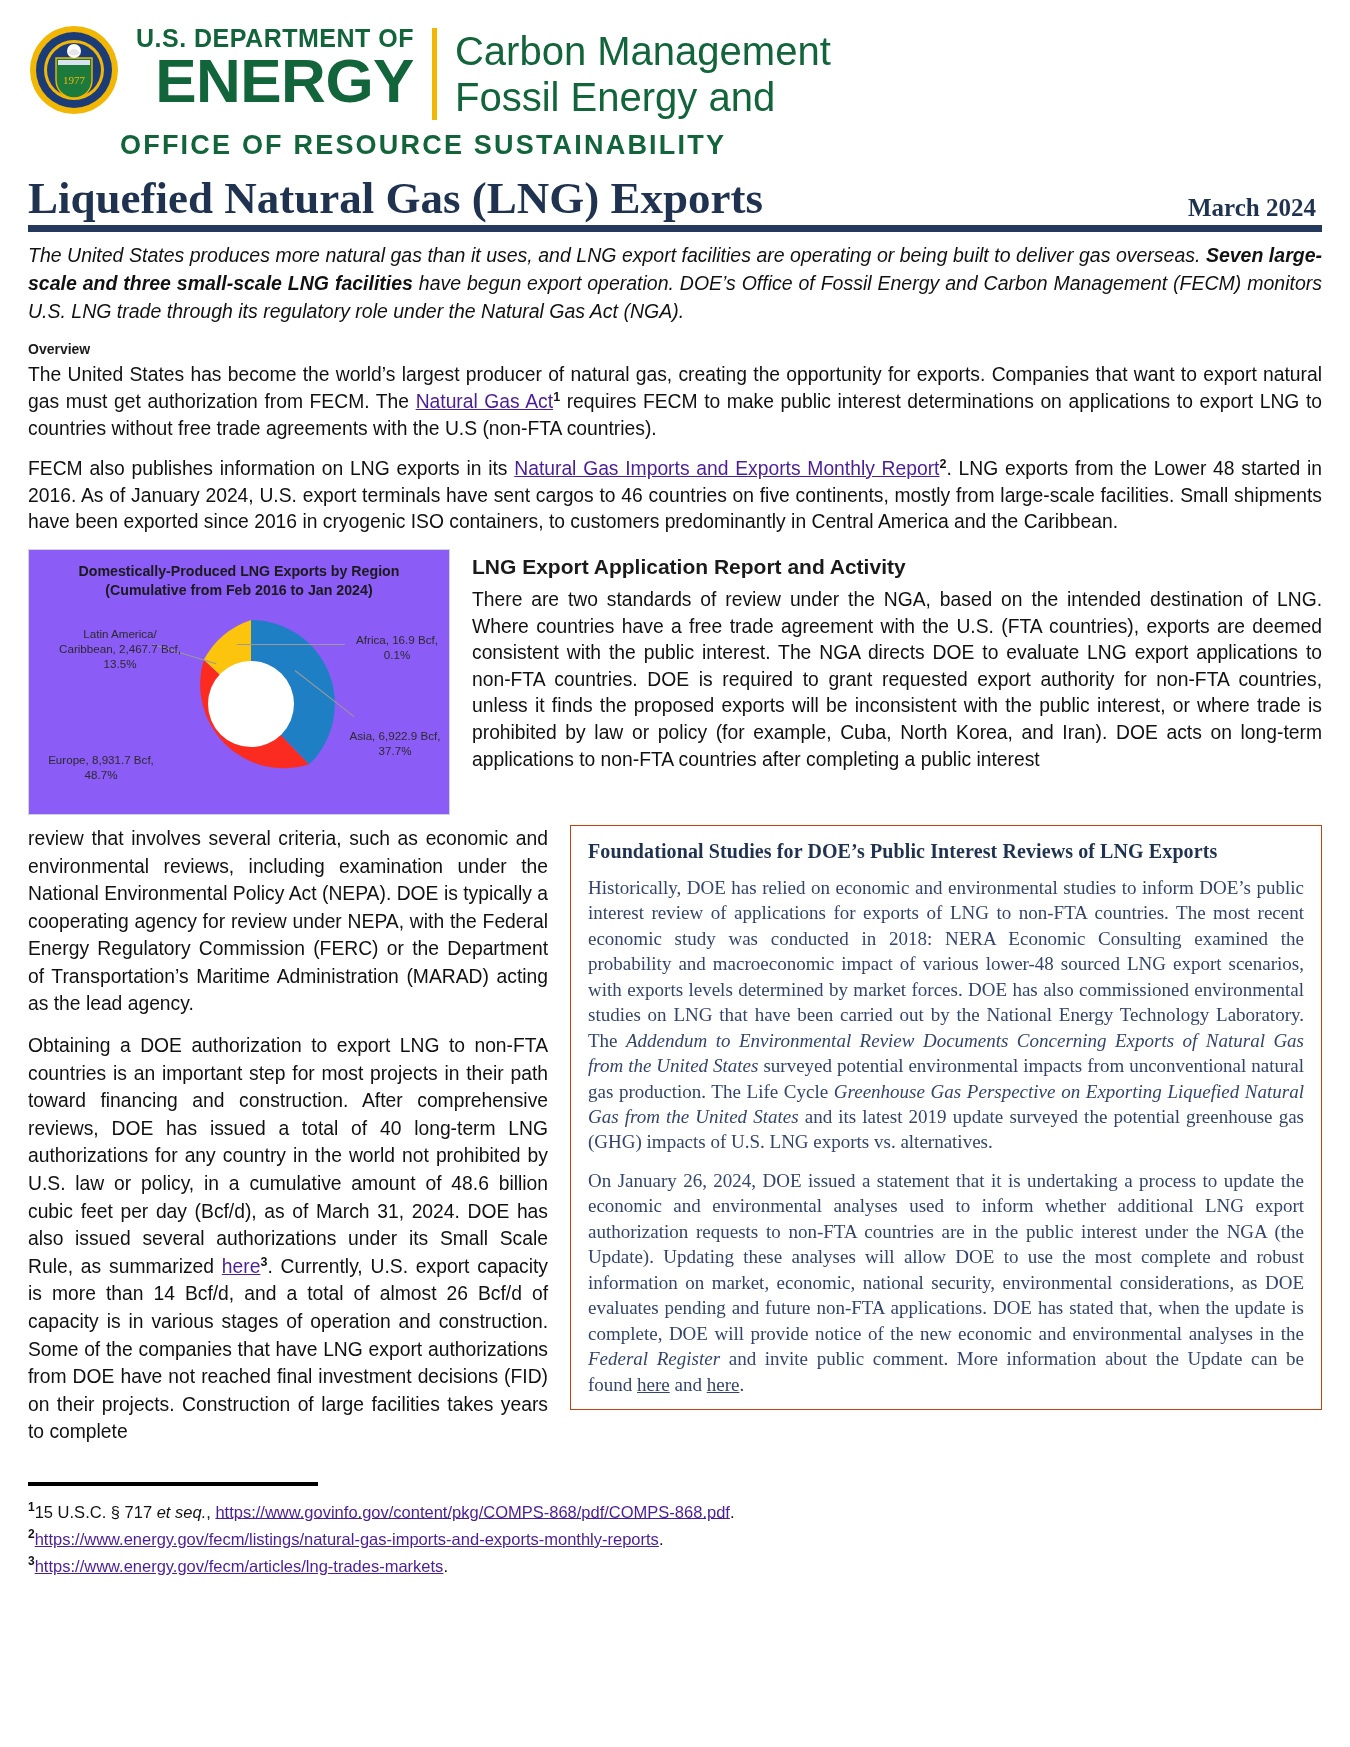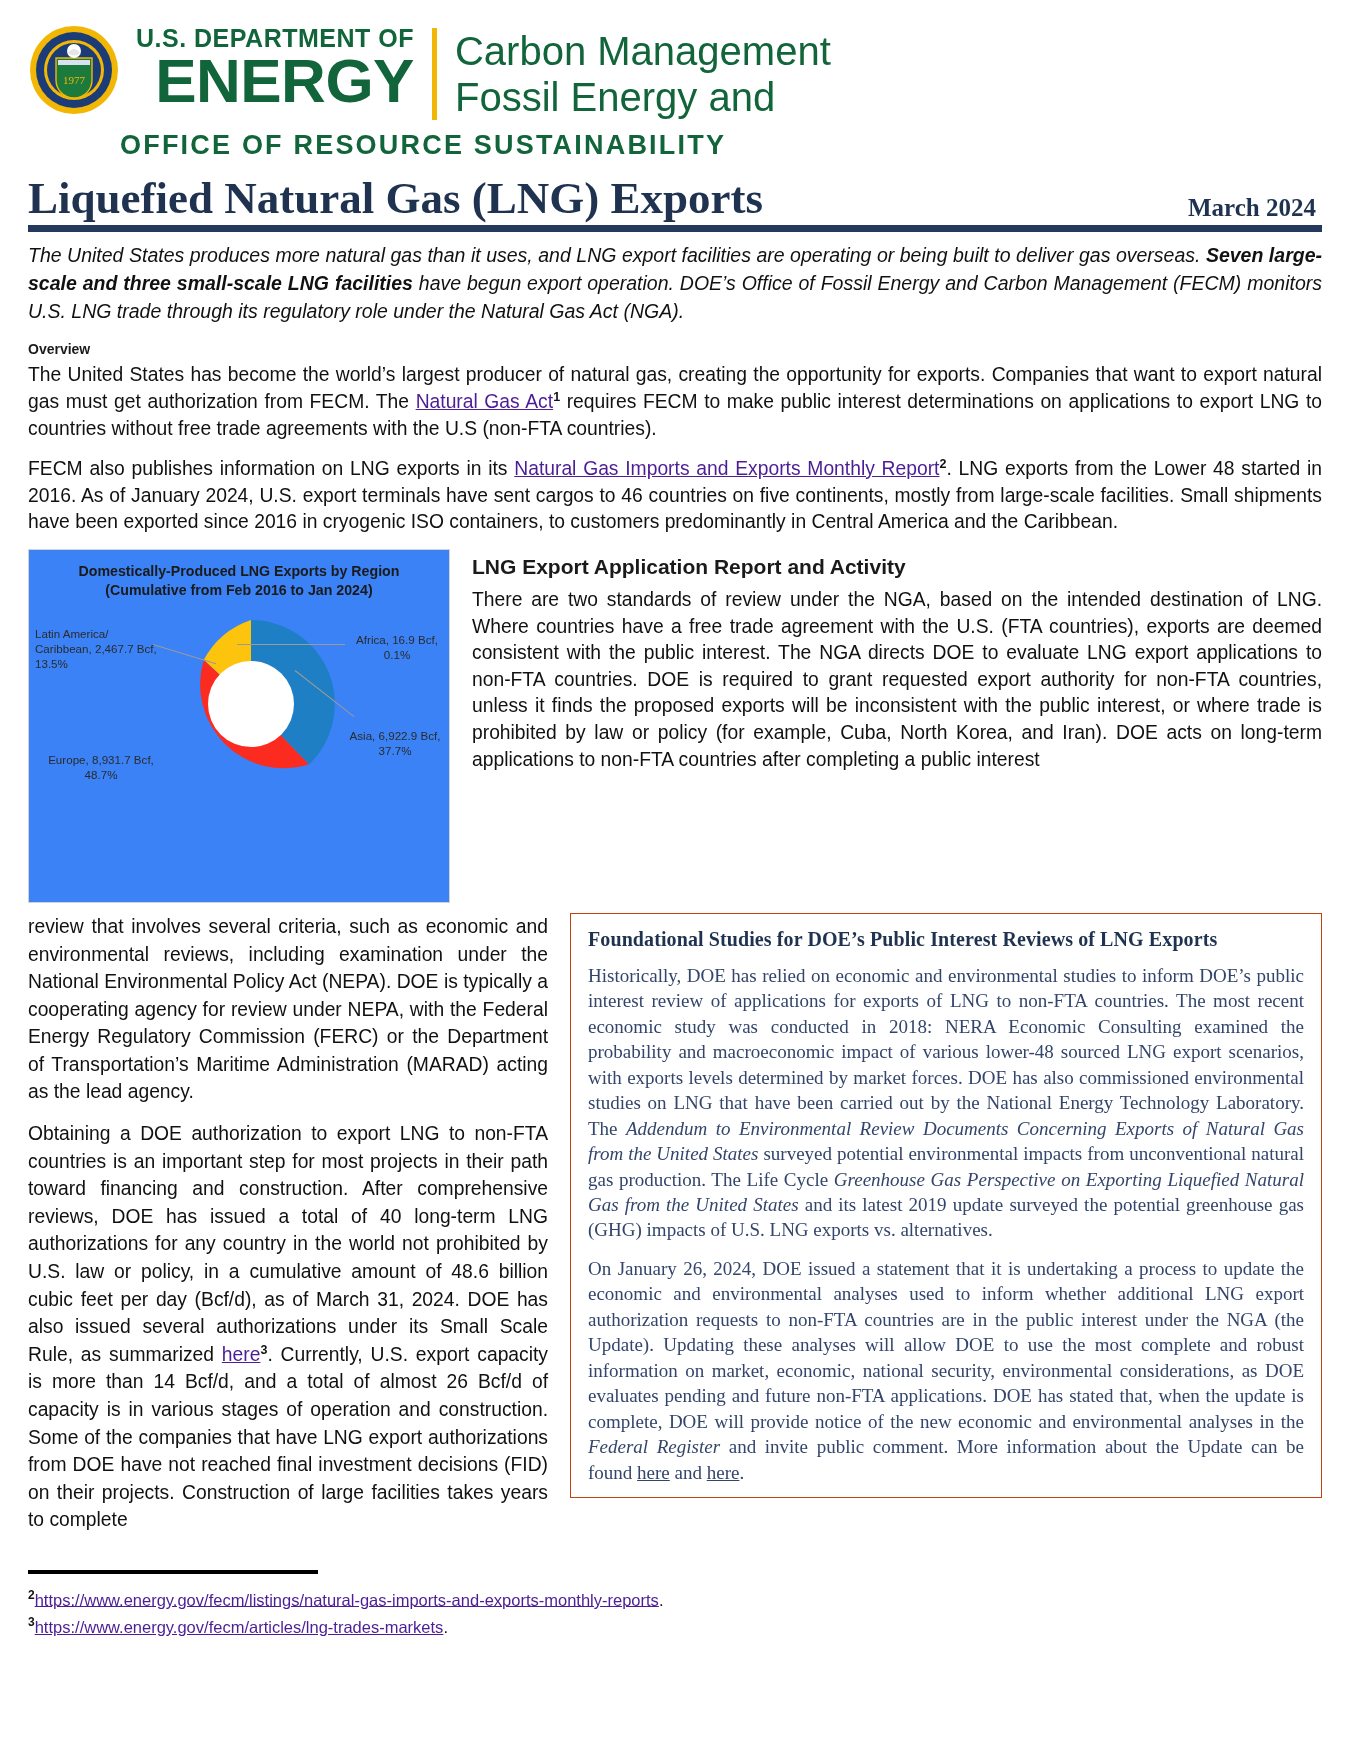--- a/index.html
+++ b/index.html
@@ -161,22 +161,22 @@
 
   
   .midrow {
     display: flex;
     margin: 4px 28px 0 28px;
     gap: 22px;
   }
   .chartwrap {
     flex: 0 0 420px;
     border: 1px solid #d3d3d3;
-    background: #3b82f6;
-    height: 354px;
+    background: #8b5cf6;
+    height: 266px;
     position: relative;
     box-sizing: border-box;
   }
   .chart-title {
     text-align: center;
     font-family: "Liberation Sans", sans-serif;
     font-weight: bold;
     font-size: 14.2px;
     color: #1a1a1a;
     line-height: 1.35;
@@ -357,21 +357,21 @@
             <path d="M86 86 L144.0 146.6 A84 84 0 0 1 38.8 41.8 Z" fill="#fc2b20"></path>
             <path d="M86 86 L38.8 41.8 A84 84 0 0 1 86 2 Z" fill="#fcc40c"></path>
             <circle cx="86" cy="86" r="43" fill="#ffffff"></circle>
           </svg>
         </div>
 
         <div class="leader" style="left:208px; top:44px; width:108px;"></div>
         <div class="leader" style="left:124px; top:44px; width:66px; transform: rotate(17deg);"></div>
         <div class="leader" style="left:266px; top:70px; width:75px; transform: rotate(38deg);"></div>
 
-        <div class="clabel" style="left:6px; top:26px; text-align:left; width:170px;">
+        <div class="clabel" style="left:6px; top:26px; text-align:center; width:170px;">
           <div>Latin America/</div>
           <div>Caribbean, 2,467.7 Bcf,</div>
           <div>13.5%</div>
         </div>
 
         <div class="clabel" style="left:318px; top:32px; text-align:center; width:100px;">
           <div>Africa, 16.9 Bcf,</div>
           <div>0.1%</div>
         </div>
 
@@ -409,20 +409,23 @@
       </p>
       <p>
         <span>On January 26, 2024, DOE issued a statement that it is undertaking a process to update the economic and environmental analyses used to inform whether additional LNG export authorization requests to non-FTA countries are in the public interest under the NGA (the Update). Updating these analyses will allow DOE to use the most complete and robust information on market, economic, national security, environmental considerations, as DOE evaluates pending and future non-FTA applications. DOE has stated that, when the update is complete, DOE will provide notice of the new economic and environmental analyses in the </span><i>Federal Register</i><span> and invite public comment. More information about the Update can be found </span><a class="link" href="#">here</a><span> and </span><a class="link" href="#">here</a><span>.</span>
       </p>
     </div>
   </div>
 
   <div class="fnrule"></div>
   <div class="footnotes">
     <div class="footnote">
+      <sup>1</sup><span>15 U.S.C. § 717 </span><i>et seq.</i><span>, </span><a class="link" href="#">https://www.govinfo.gov/content/pkg/COMPS-868/pdf/COMPS-868.pdf</a><span>.</span>
+    </div>
+    <div class="footnote">
       <sup>2</sup><a class="link" href="#">https://www.energy.gov/fecm/listings/natural-gas-imports-and-exports-monthly-reports</a><span>.</span>
     </div>
     <div class="footnote">
       <sup>3</sup><a class="link" href="#">https://www.energy.gov/fecm/articles/lng-trades-markets</a><span>.</span>
     </div>
   </div>
 
 </div>
 
 </body></html>

